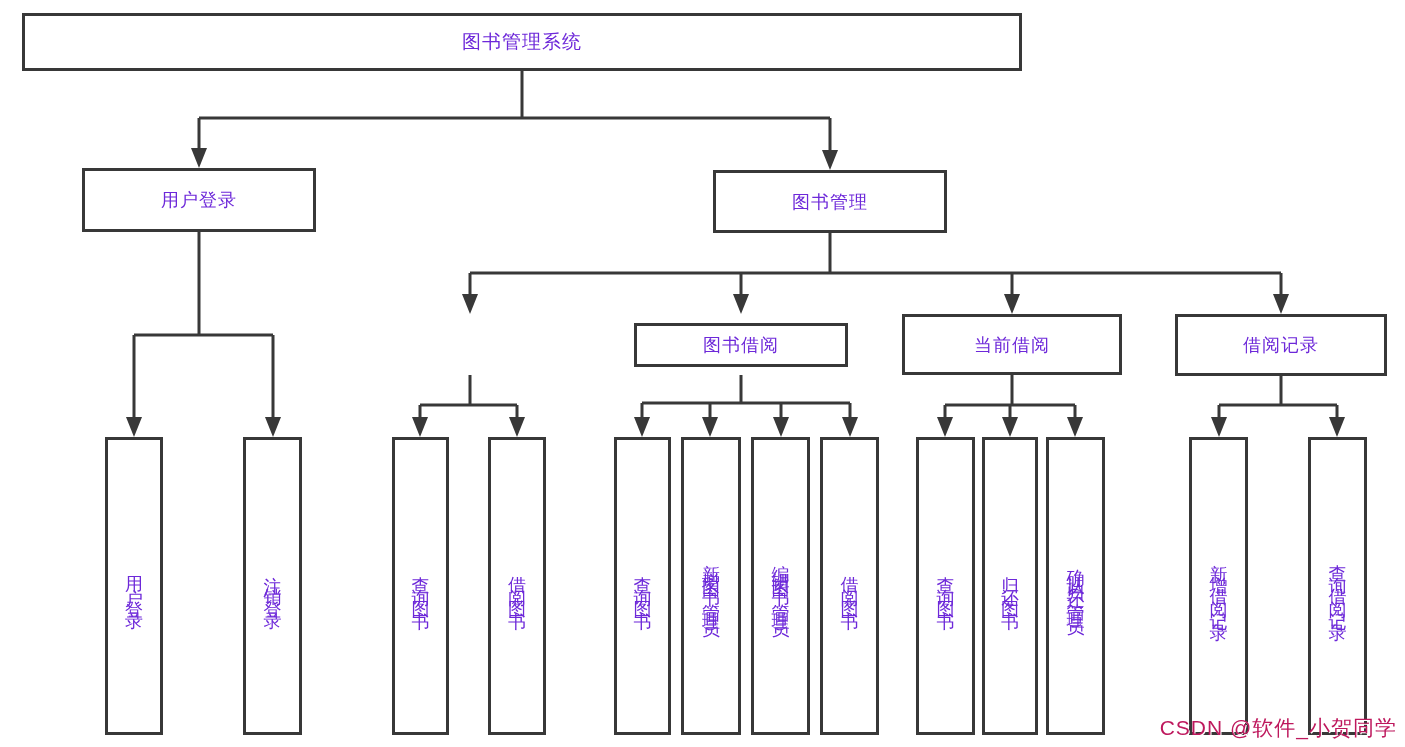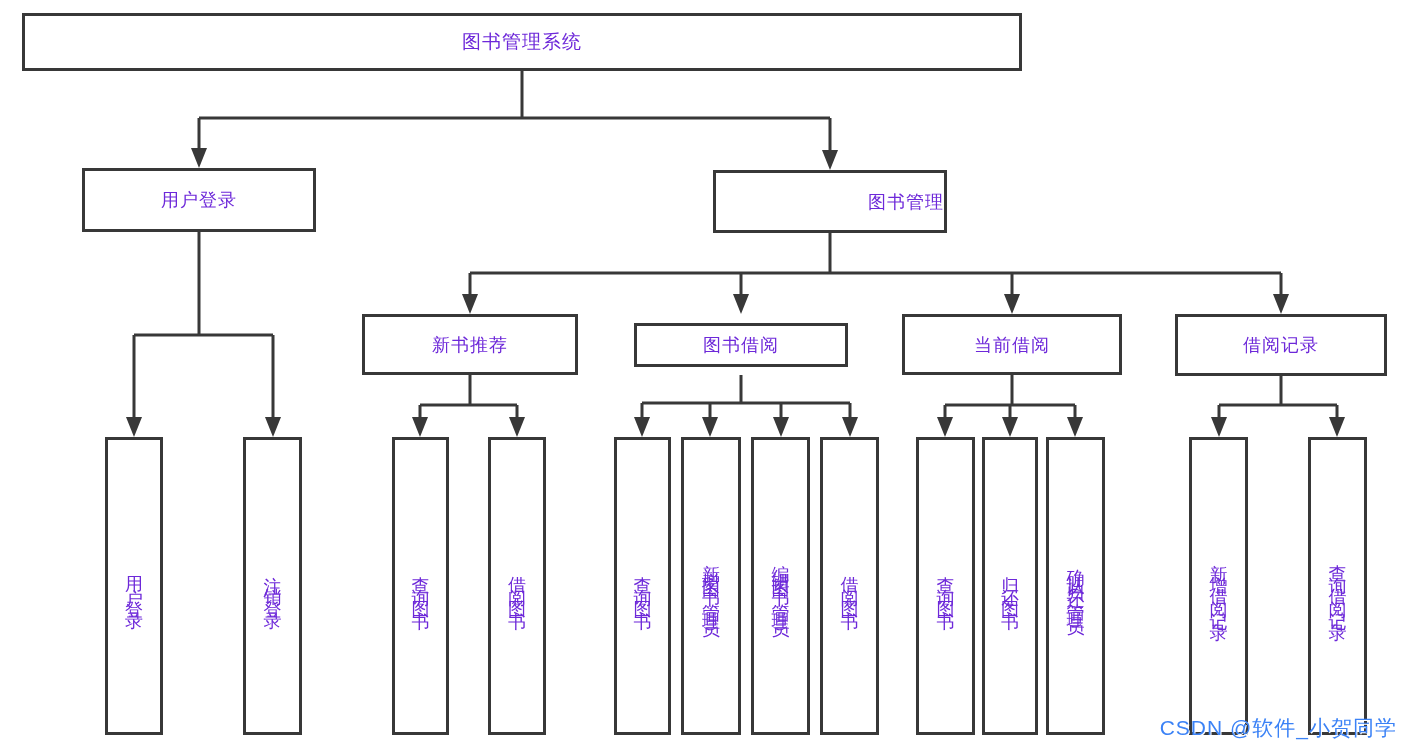--- a/index.html
+++ b/index.html
@@ -40,21 +40,21 @@
     letter-spacing: 12px;
     line-height: 1;
     font-size: 18px;
     white-space: nowrap;
   }
   .watermark {
     position: absolute;
     top: 714px;
     right: 8px;
     font-size: 21px;
-    color: #3b82f6;
+    color: #be185d;
     text-shadow: 1px 1px 0 #ffffff;
     letter-spacing: 1px;
     z-index: 5;
     white-space: nowrap;
   }
 </style>
 </head>
 <body>
 
 <div id="canvas">
@@ -91,27 +91,24 @@
     </g>
   </svg>
 
   <div class="node" style="left:22px; top:13px; width:1000px; height:58px; font-size:19px;">
     <span>图书管理系统</span>
   </div>
 
   <div class="node" style="left:82px; top:168px; width:234px; height:64px;">
     <span>用户登录</span>
   </div>
-  <div class="node" style="left:713px; top:170px; width:234px; height:63px;justify-content:flex-end;">
+  <div class="node" style="left:713px; top:170px; width:234px; height:63px;">
     <span>图书管理</span>
   </div>
 
-  <div class="node" style="left:362px; top:314px; width:216px; height:61px;">
-    <span>新书推荐</span>
-  </div>
   <div class="node" style="left:634px; top:323px; width:214px; height:44px;">
     <span>图书借阅</span>
   </div>
   <div class="node" style="left:902px; top:314px; width:220px; height:61px;justify-content:center;">
     <span>当前借阅</span>
   </div>
   <div class="node" style="left:1175px; top:314px; width:212px; height:62px;">
     <span>借阅记录</span>
   </div>
 

